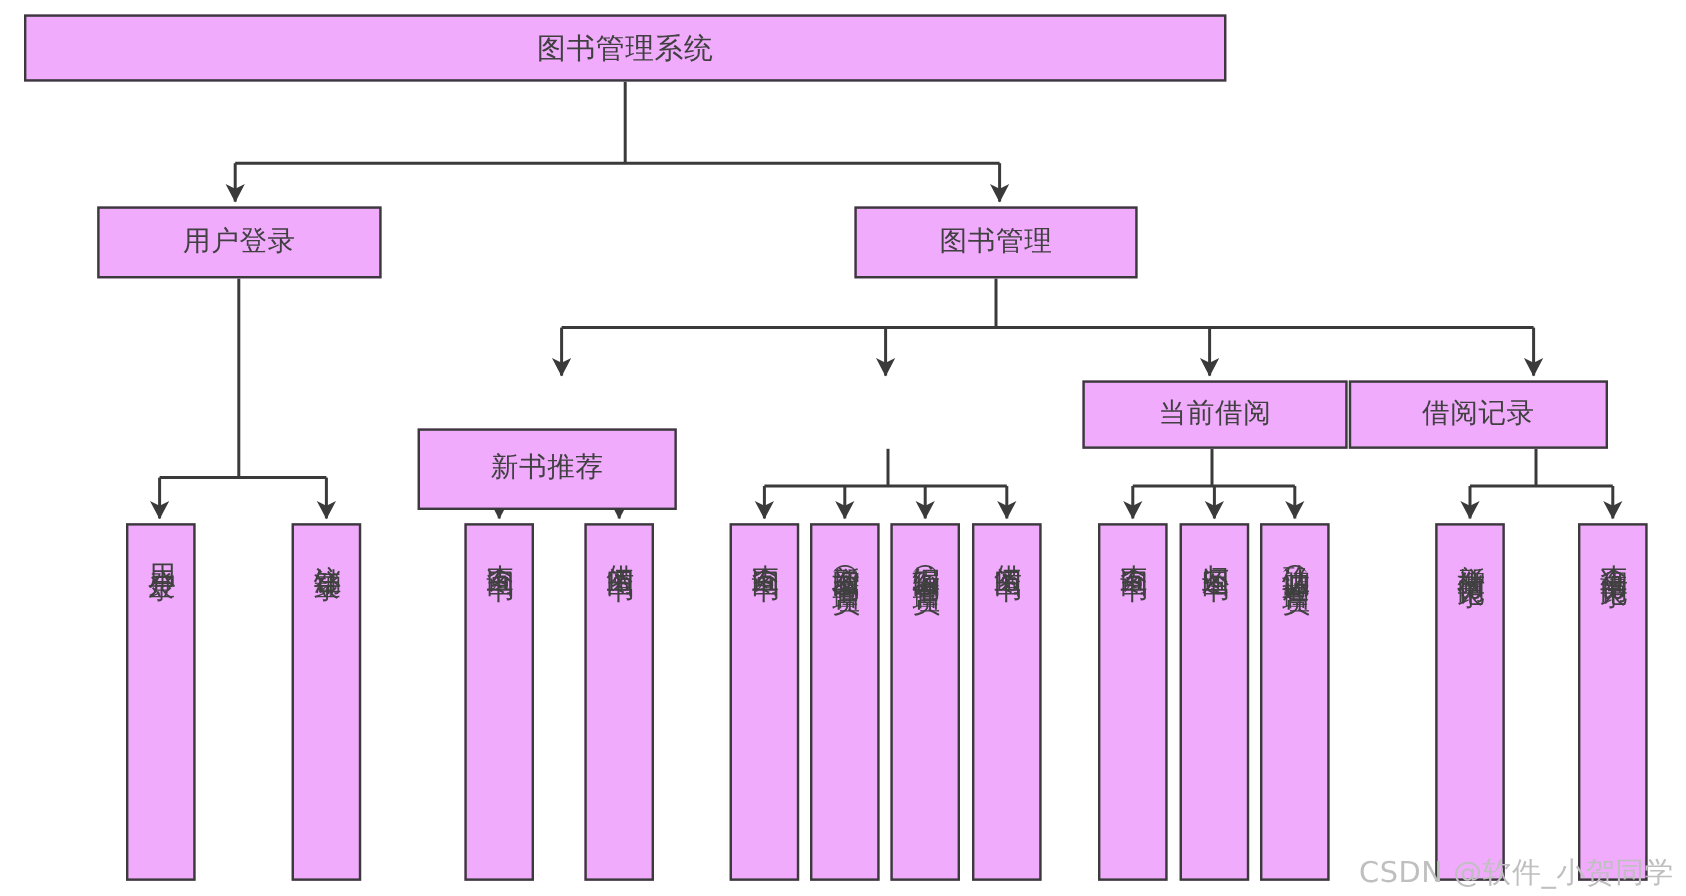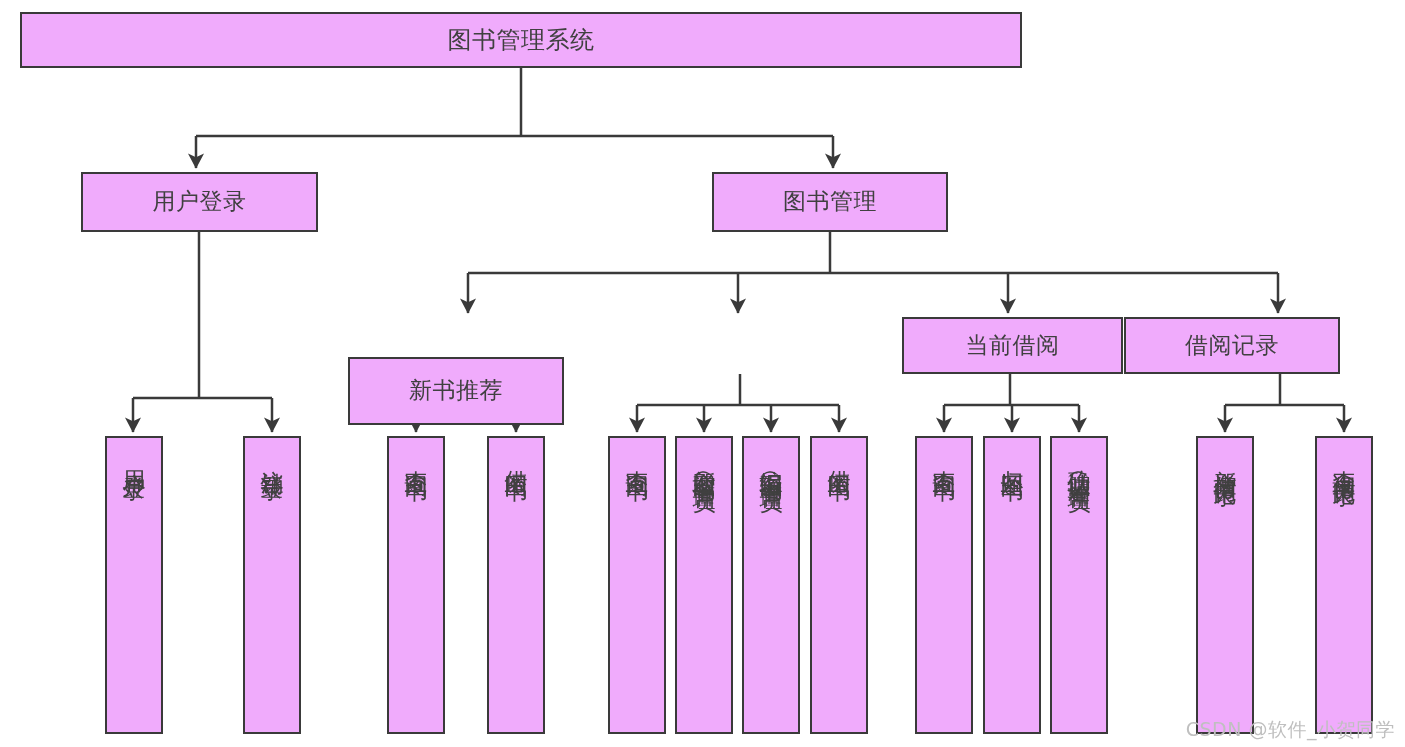--- a/index.html
+++ b/index.html
@@ -62,21 +62,21 @@
     -webkit-writing-mode: vertical-rl;
     font-size: 23px;
     line-height: 1;
     letter-spacing: 3px;
     white-space: nowrap;
   }
   #watermark {
     position: absolute;
     right: 10px;
     bottom: 4px;
-    font-size: 19px;
+    font-size: 24px;
     color: #bfbfbf;
     letter-spacing: 0.5px;
     z-index: 5;
     white-space: nowrap;
     font-family: "DejaVu Sans", "Liberation Sans", sans-serif;
   }
 </style>
 </head>
 <body>
 

